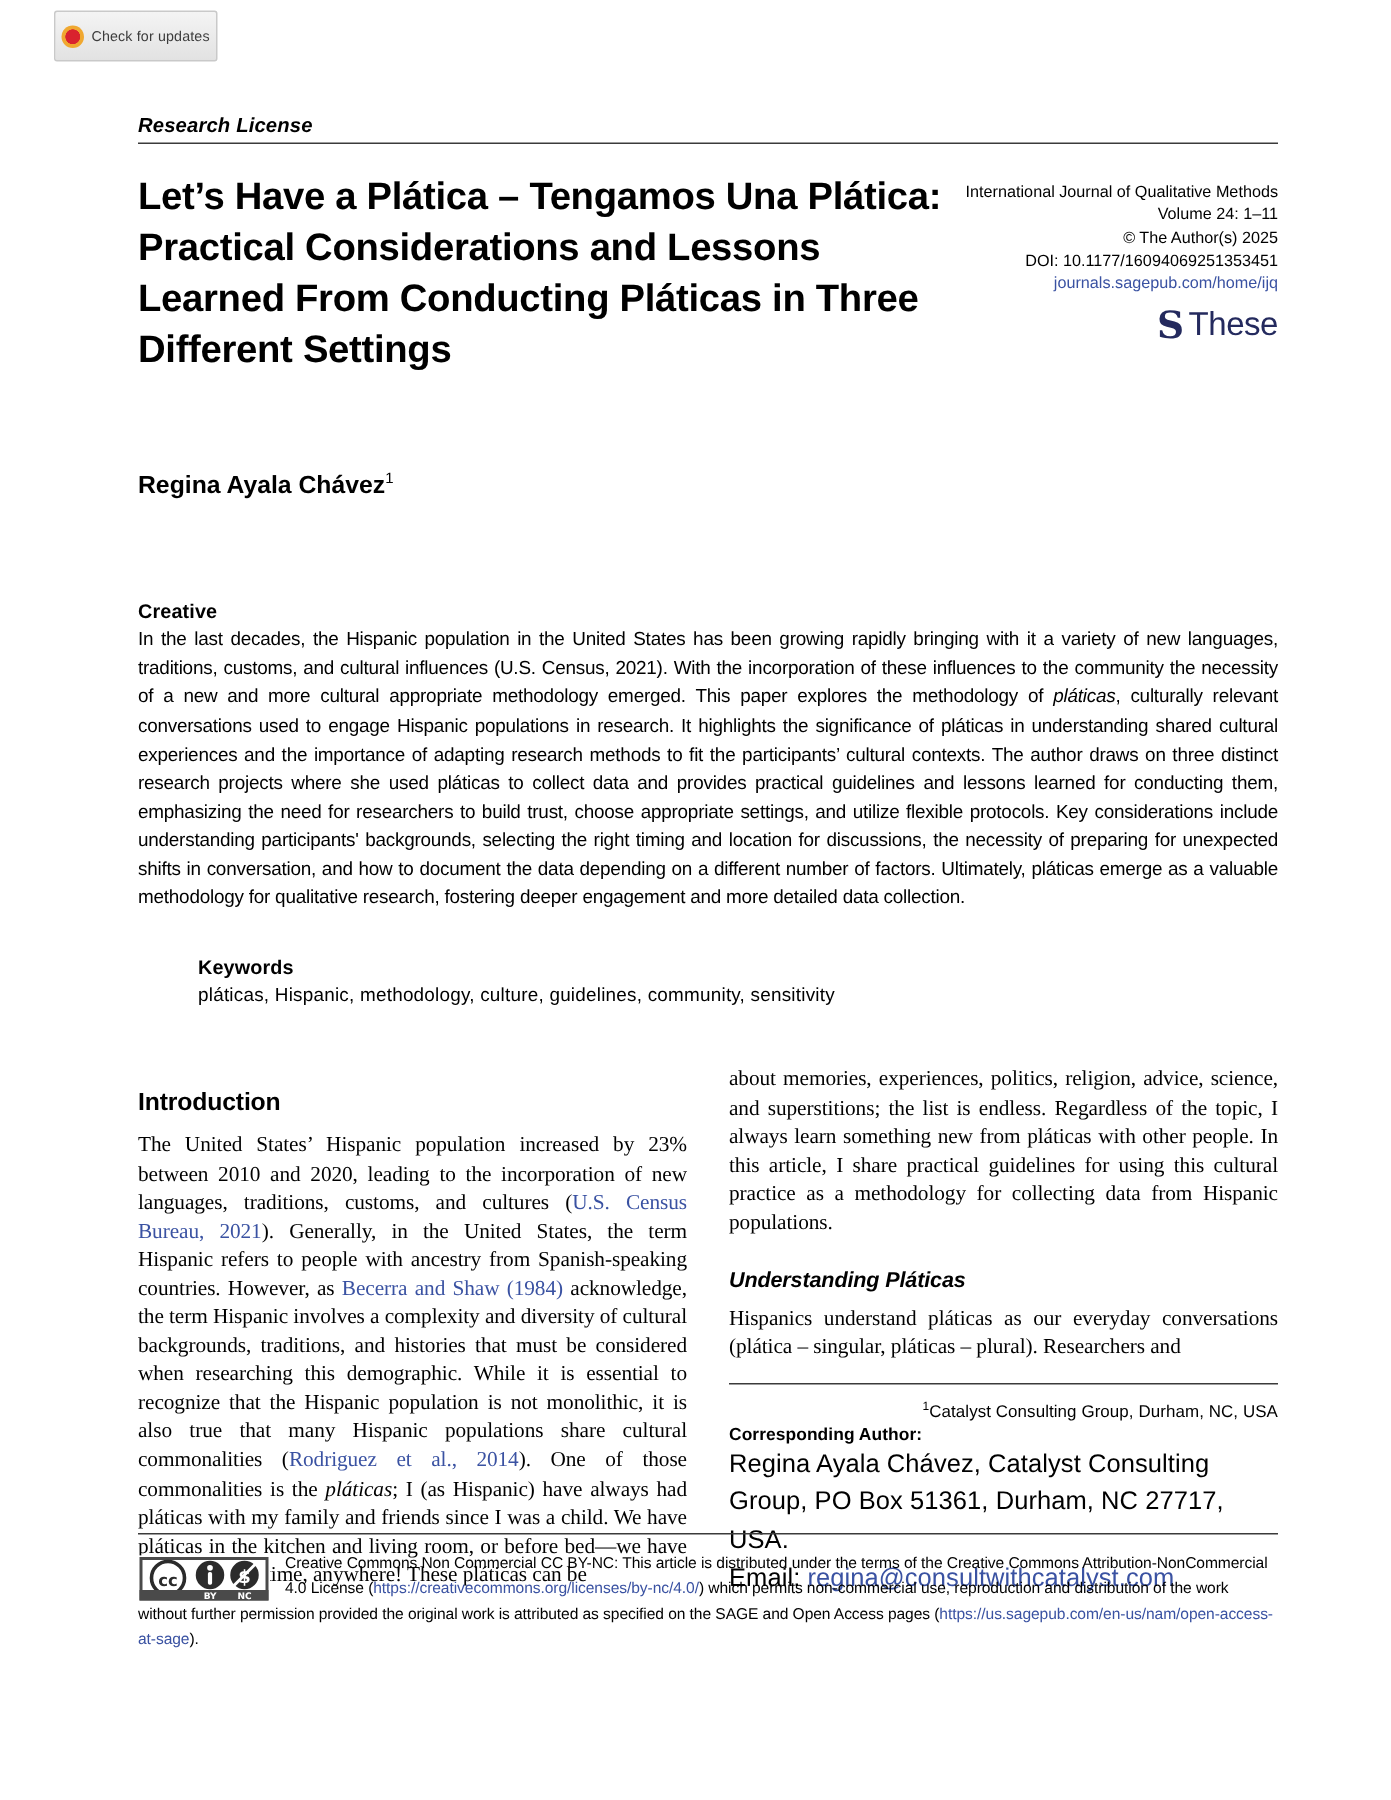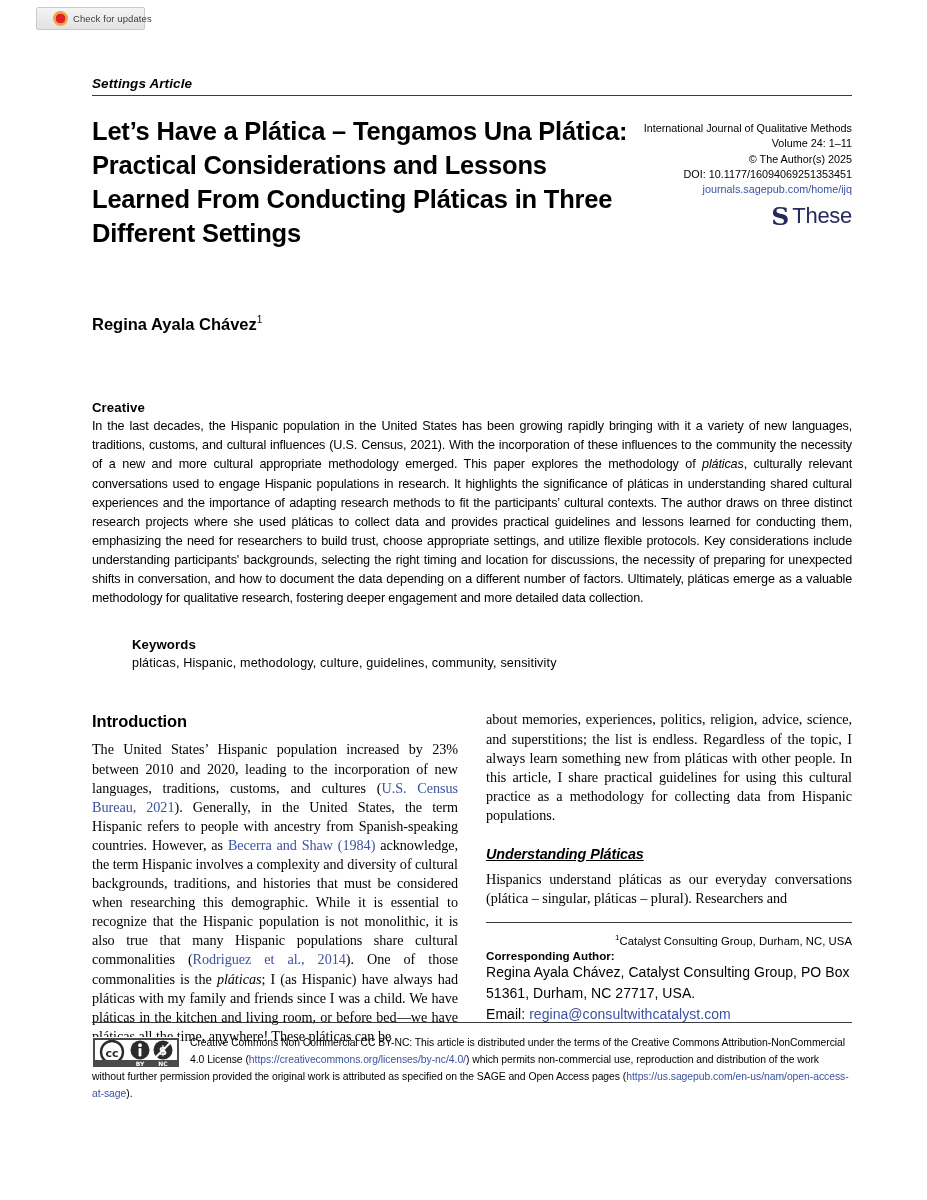--- a/index.html
+++ b/index.html
@@ -13,27 +13,27 @@
     position: relative;
     overflow: hidden;
   }
 
   
   .crossmark {
     position: absolute;
     left: 36px;
     top: 7px;
     width: 109px;
-    height: 23px;
+    height: 34px;
     background: linear-gradient(#f4f4f4, #e2e2e2);
     border: 1px solid #c9c9c9;
     border-radius: 2px;
     display: flex;
     align-items: center;
-    padding: 0 16px;
+    padding: 0 4px;
     gap: 5px;
   }
   .crossmark-icon {
     width: 15px; height: 15px;
     border-radius: 50%;
     background: radial-gradient(circle at 50% 50%, #d9232e 0 45%, #f0a830 48% 100%);
     flex: 0 0 auto;
   }
   .crossmark-label {
     font-size: 9.5px;
@@ -145,30 +145,29 @@
   .columns {
     display: flex;
     gap: 28px;
     margin-top: 38px;
   }
   .col { width: 366px; position: relative; }
 
   h2.heading1 {
     font-size: 16.5px;
     font-weight: 700;
-    margin: 2px 0 9px 0;
+    margin: 16px 0 9px 0;
     letter-spacing: -0.1px;
   }
   h3.heading2 {
     font-size: 14.4px;
     font-weight: 700;
     font-style: italic;
     margin: 21px 0 8px 0;
     letter-spacing: -0.1px;
-    text-decoration: underline;
   }
   p.body {
     font-family: "Liberation Serif", serif;
     font-size: 14.2px;
     line-height: 1.345;
     text-align: justify;
     margin: 0;
     letter-spacing: -0.05px;
   }
   p.body i { font-style: italic; }
@@ -183,21 +182,21 @@
     letter-spacing: .05px;
     text-align: right;
   }
   .affil sup { font-size: 8px; vertical-align: super; }
   .corr-head {
     font-size: 11.6px;
     font-weight: 700;
     letter-spacing: .05px;
   }
   .corr-body {
-    font-size: 14px;
+    font-size: 17px;
     line-height: 1.48;
     letter-spacing: .05px;
   }
   .corr-body a { color: #3a52a2; text-decoration: none; }
 
   
   .license-rule {
     position: absolute;
     left: 0;
     top: 1022px;
@@ -226,21 +225,21 @@
 </head>
 <body>
 
 <div class="crossmark">
   <span class="crossmark-icon"></span>
   <span class="crossmark-label">Check for updates</span>
 </div>
 
 <div class="page">
 
-  <div class="article-type">Settings Article</div>
+  <div class="article-type">Research License</div>
   <div class="rule"></div>
 
   <div class="title-row">
     <h1 class="title">Let’s Have a Plática – Tengamos Una Plática: Practical Considerations and Lessons Learned From Conducting Pláticas in Three Different Settings</h1>
 
     <div class="journal-meta">
       <div>International Journal of Qualitative Methods</div>
       <div>Volume 24: 1–11</div>
       <div>© The Author(s) 2025</div>
       <div>DOI: 10.1177/16094069251353451</div>

